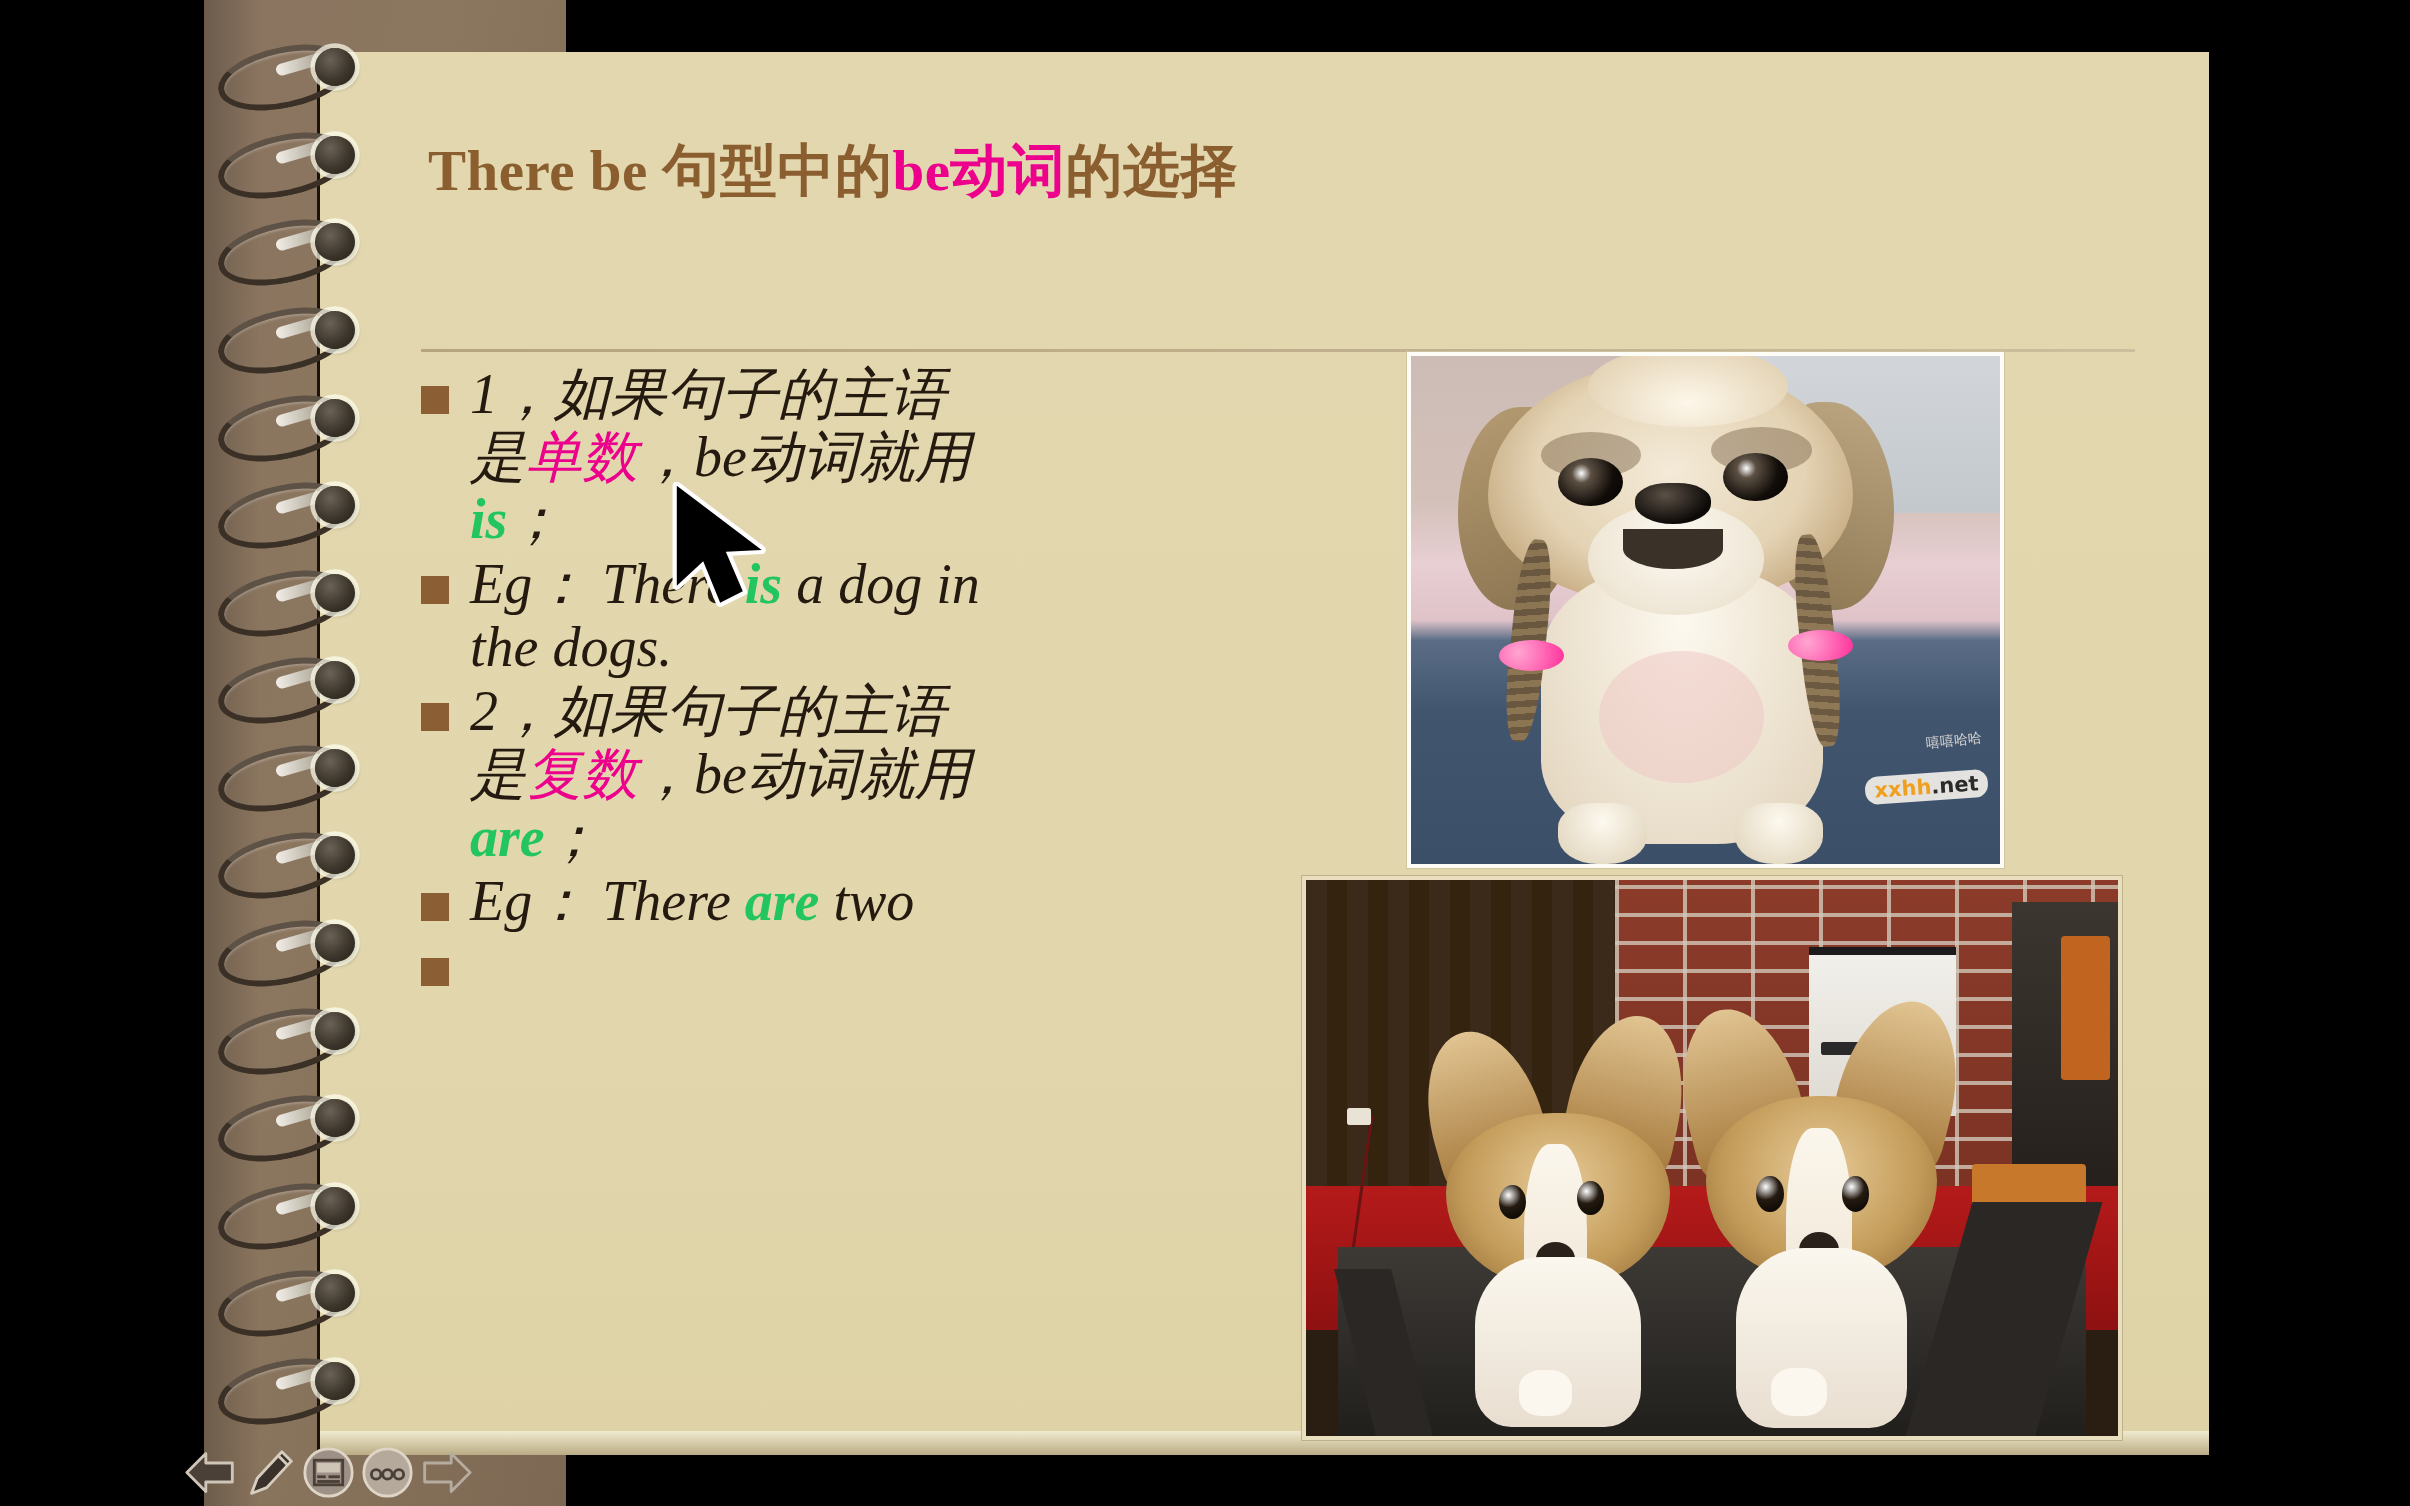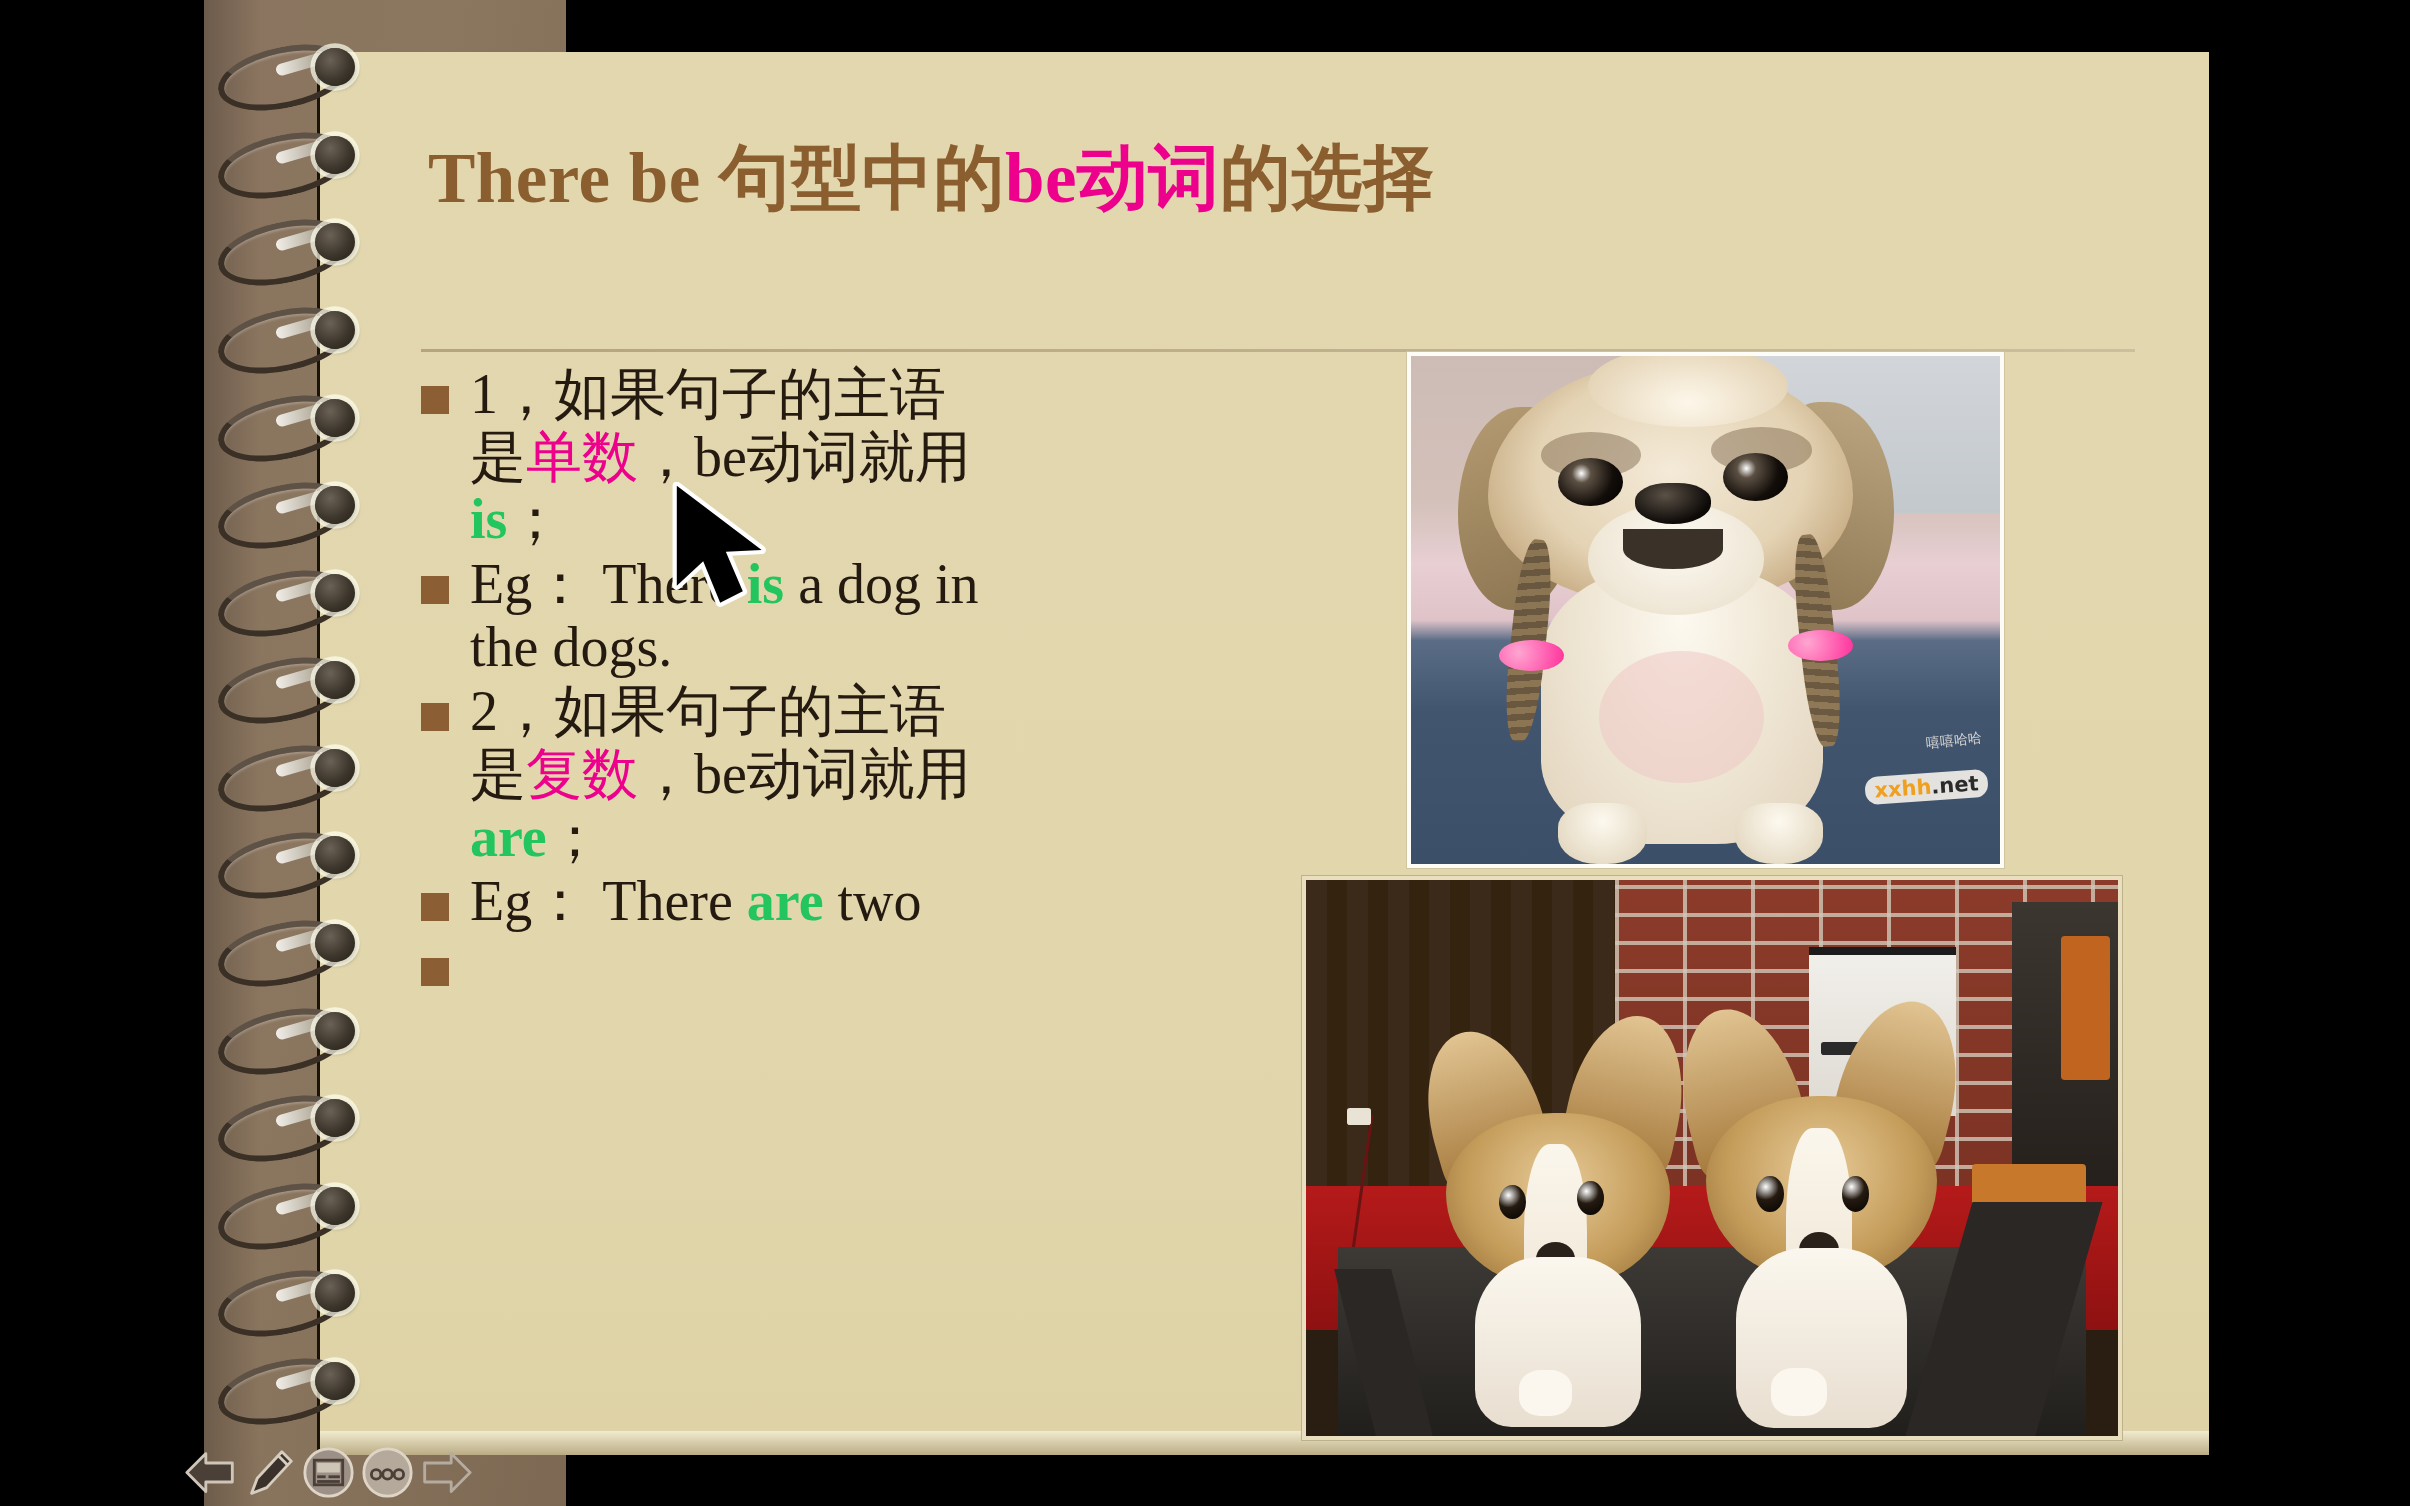--- a/index.html
+++ b/index.html
@@ -33,31 +33,31 @@
       box-shadow:inset 0 1.9px 2.8px rgba(255,255,255,.25);}
   .coil .shine{position:absolute;left:58px;top:13px;width:66px;height:12.2px;
       background:linear-gradient(100deg,#f3f0ea,#b9b2a3 55%,#6e6456);
       border-radius:7.5px;transform:rotate(-16deg);}
   .coil .hole{position:absolute;left:98px;top:4.7px;width:40px;height:38px;
       background:radial-gradient(ellipse at 38% 32%,#6b6256 0%,#3d362c 55%,#221d16 100%);
       border-radius:50%;box-shadow:0 0 0 4.7px rgba(255,255,240,.7), 1.9px 2.8px 4.7px rgba(0,0,0,.5);}
 
   
   .title{position:absolute;left:428px;top:141px;width:1695px;
-      font-size:71px;font-weight:bold;letter-spacing:0.5px;
+      font-size:57px;font-weight:bold;letter-spacing:0.5px;
       color:#8B5E2F;line-height:1.05;white-space:nowrap;}
   .title .pink{color:#EC008C;}
   .rule{position:absolute;left:421px;top:349px;width:1714px;height:2.8px;
       background:linear-gradient(90deg,#b5a47d,#c3b492 70%,#cdbf9e);}
 
   
   .body{position:absolute;left:421px;top:363px;width:847px;}
   .bullet-row{display:flex;align-items:flex-start;margin-bottom:1.9px;}
   .sq{flex:0 0 auto;width:28px;height:28px;background:#8B5E33;margin:22.6px 21px 0 0;}
-  .btext{font-size:56px;line-height:1.12;color:#241a10;font-family:"Liberation Serif",serif;}
+  .btext{font-size:56px;line-height:1.12;color:#241a10;font-family:"Liberation Serif",serif;font-style:italic;}
   .btext .pink{color:#22c55e;font-weight:bold;}
   .btext .pinkcn{color:#EC008C;text-align:right;}
   .indent{display:inline-block;width:68px;}
 
   
   .photo{position:absolute;background:#ded2a6;}
   .photo.f1{left:1407px;top:352px;width:589px;height:508px;
        border:4.7px solid #fdfcf7;box-shadow:0 0 0 0.9px #cfc49f;}
   .photo.f2{left:1302px;top:876px;width:812px;height:556px;
        border:4.7px solid #e9dfbe;box-shadow:0 0 0 0.9px #b9ad87;}

